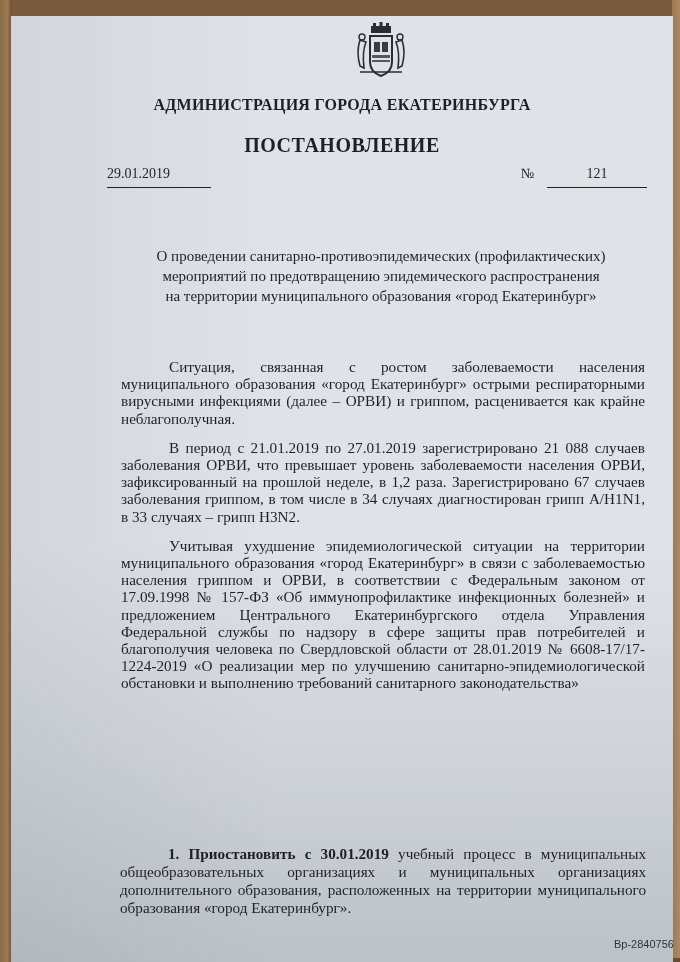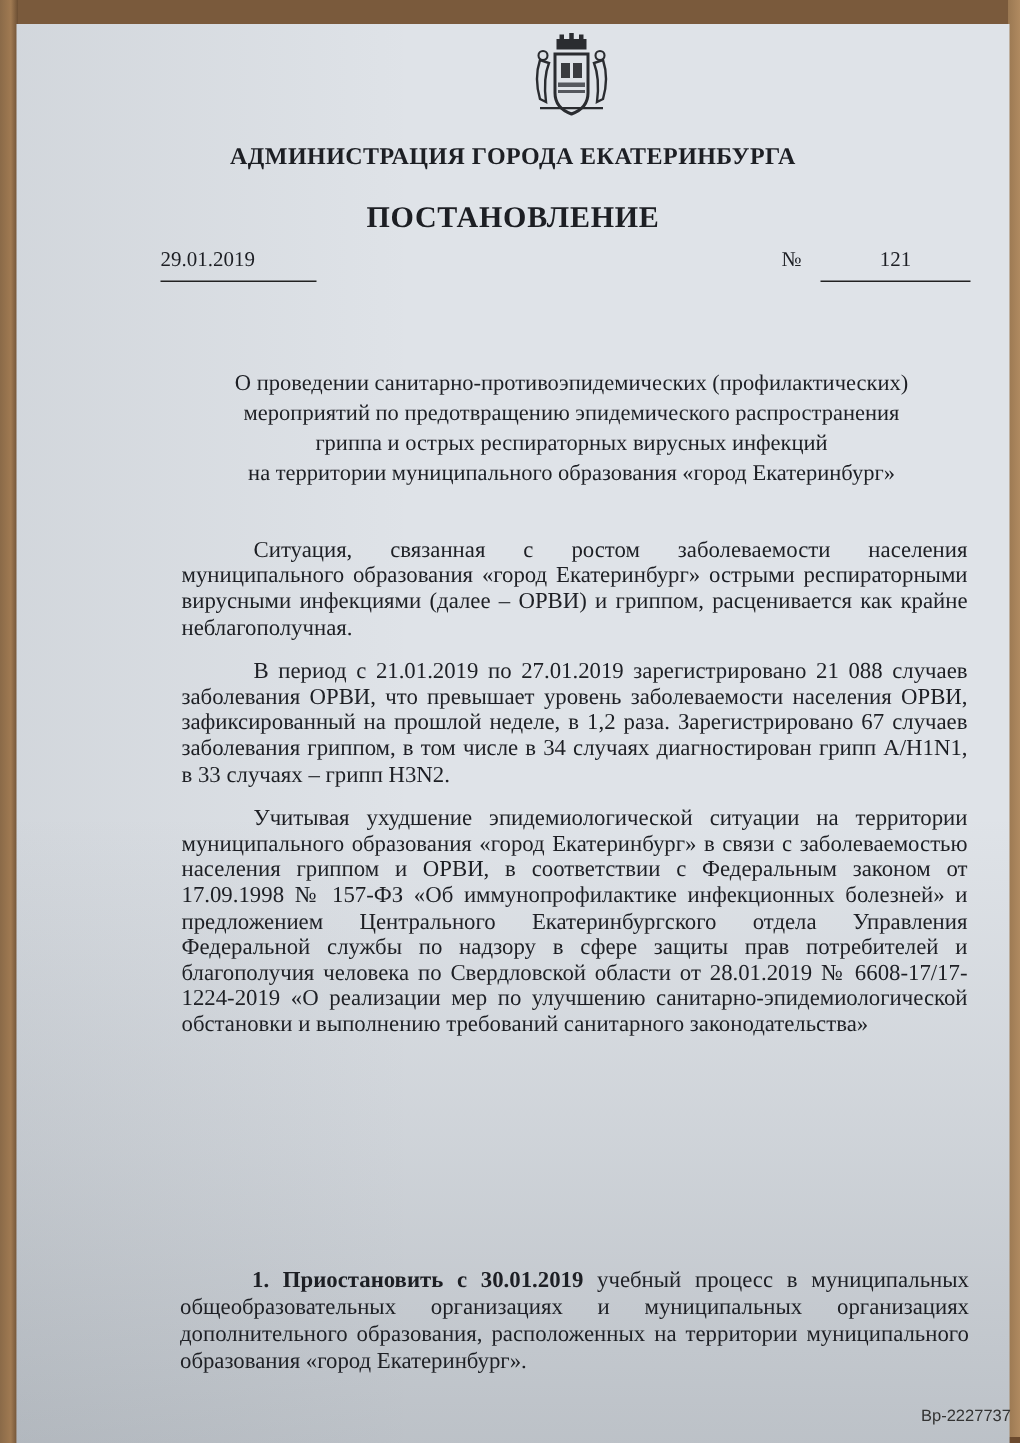--- a/index.html
+++ b/index.html
@@ -106,29 +106,28 @@
   <div class="org-title">АДМИНИСТРАЦИЯ  ГОРОДА ЕКАТЕРИНБУРГА</div>
   <div class="doc-type">ПОСТАНОВЛЕНИЕ</div>
 
   <div class="date-field">29.01.2019</div>
   <div class="num-sign">№</div>
   <div class="num-field">121</div>
 
   <div class="subject">
     <div>О проведении санитарно-противоэпидемических (профилактических)</div>
     <div>мероприятий по предотвращению эпидемического распространения</div>
-    <div>гриппа и острых респираторных вирусных инфекций</div>
     <div>на территории муниципального образования «город Екатеринбург»</div>
   </div>
 
   <div class="body-text">
     <p>Ситуация, связанная с ростом заболеваемости населения муниципального образования «город Екатеринбург» острыми респираторными вирусными инфекциями (далее – ОРВИ) и гриппом, расценивается как крайне неблагополучная.</p>
     <p>В период с 21.01.2019 по 27.01.2019 зарегистрировано 21 088 случаев заболевания ОРВИ, что превышает уровень заболеваемости населения ОРВИ, зафиксированный на прошлой неделе, в 1,2 раза. Зарегистрировано 67 случаев заболевания гриппом, в том числе в 34 случаях диагностирован грипп A/H1N1, в 33 случаях – грипп H3N2.</p>
     <p class="bold-mixed">Учитывая ухудшение эпидемиологической ситуации на территории муниципального образования «город Екатеринбург» в связи с заболеваемостью населения гриппом и ОРВИ, в соответствии с Федеральным законом от 17.09.1998 № 157-ФЗ «Об иммунопрофилактике инфекционных болезней» и предложением Центрального Екатеринбургского отдела Управления Федеральной службы по надзору в сфере защиты прав потребителей и благополучия человека по Свердловской области от 28.01.2019 № 6608-17/17-1224-2019 «О реализации мер по улучшению санитарно-эпидемиологической обстановки и выполнению требований санитарного законодательства»</p>
   </div>
 
 
   <div class="item">
     <p><span class="bold">1. Приостановить с 30.01.2019</span><span> учебный процесс в муниципальных общеобразовательных организациях и муниципальных организациях дополнительного образования, расположенных на территории муниципального образования «город Екатеринбург».</span></p>
   </div>
 
-  <div class="doc-code">Вр-2227737</div>
+  <div class="doc-code">Вр-2840756</div>
 </div>
 
 </body></html>

